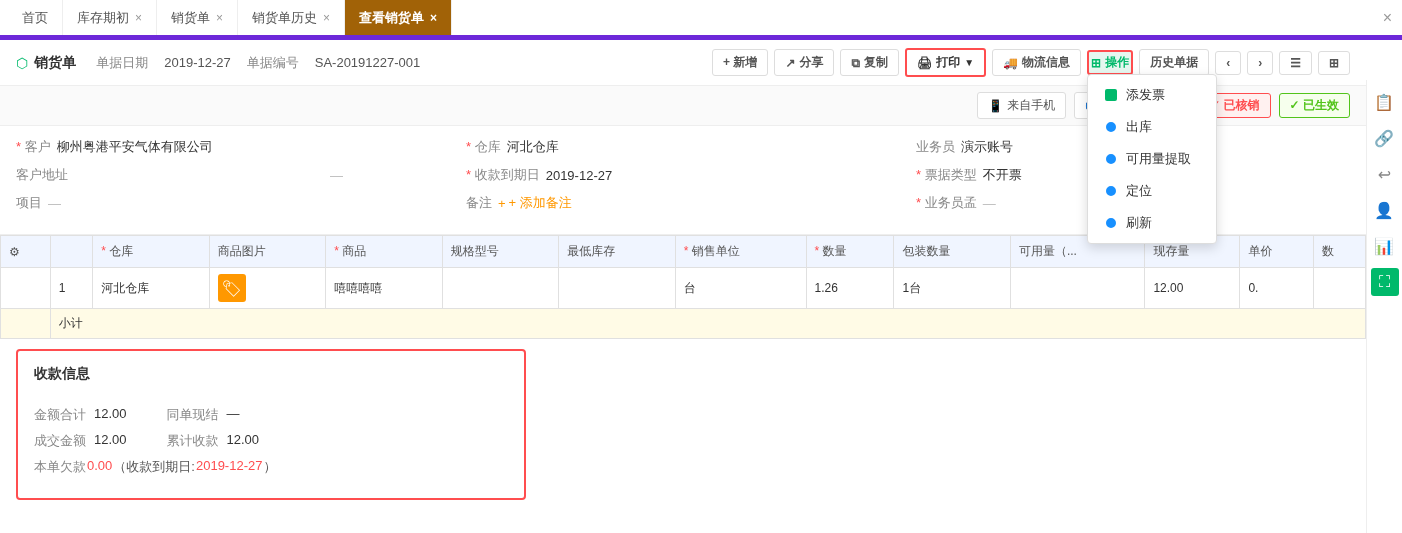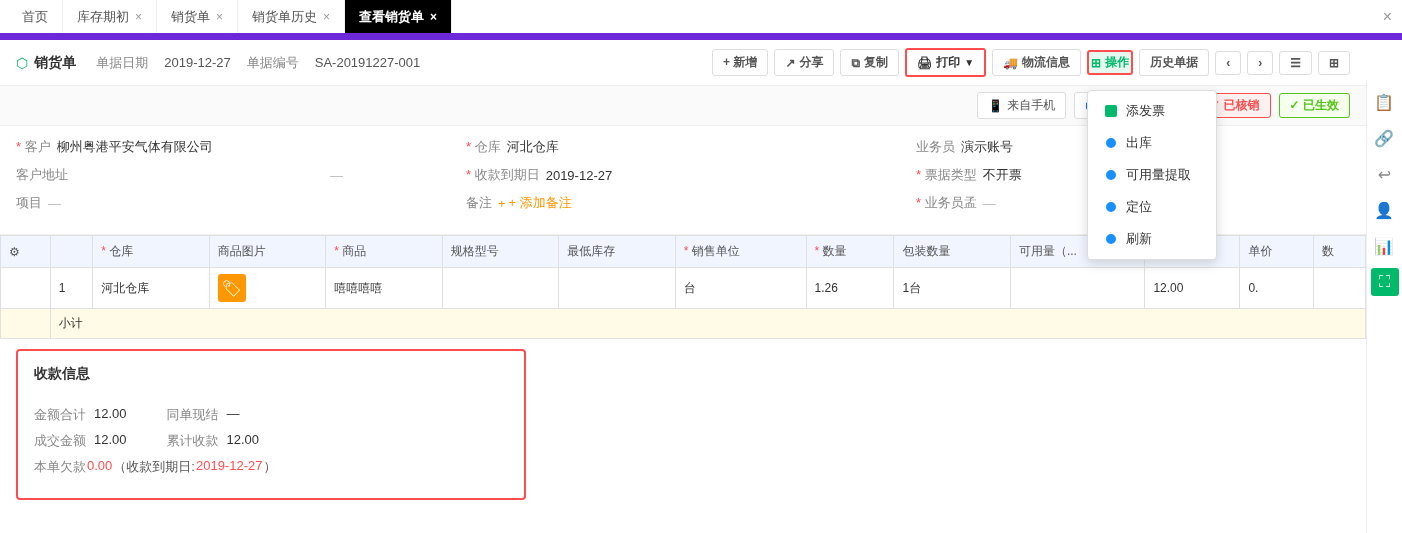--- a/index.html
+++ b/index.html
@@ -1,21 +1,21 @@
 <!DOCTYPE html>
 <html><head>
   <meta charset="utf-8">
   <style>
     * { box-sizing: border-box; margin: 0; padding: 0; }
     body { font-family: "Microsoft YaHei", "PingFang SC", Arial, sans-serif; font-size: 13px; background: #f0f2f5; color: #333; }
 
     
     .tab-bar {
       display: flex; align-items: center; background: #fff;
-      border-bottom: 7px solid #6d28d9; padding: 0 8px; height: 40px;
+      border-bottom: 5px solid #6d28d9; padding: 0 8px; height: 40px;
       position: relative;
     }
     .tab-item {
       display: flex; align-items: center; padding: 0 14px; height: 100%;
       cursor: pointer; font-size: 13px; color: #555; border-right: 1px solid #eee;
       white-space: nowrap;
     }
     .tab-item.active {
       background: #e6f7f0; color: #00b96b; font-weight: bold;
       border-bottom: 2px solid #00b96b;
@@ -179,21 +179,21 @@
       <span class="tab-close">×</span>
     </div>
     <div class="tab-item">
       <span>销货单</span>
       <span class="tab-close">×</span>
     </div>
     <div class="tab-item">
       <span>销货单历史</span>
       <span class="tab-close">×</span>
     </div>
-    <div class="tab-item active" style="background:#000000; color:#fff; border-bottom:none;">
+    <div class="tab-item active" style="background:#a16207; color:#fff; border-bottom:none;">
       <span>查看销货单</span>
       <span class="tab-close" style="color:#fff;">×</span>
     </div>
     <span class="tab-bar-close">×</span>
   </div>
 
   <div class="main-container" style="position:relative; padding-right:36px;">
 
     <div class="doc-header">
       <span class="doc-title-icon">⬡</span>
@@ -224,21 +224,21 @@
         <button class="toolbar-btn">
           <span>🚚</span>
           <span>物流信息</span>
         </button>
         <div style="position:relative; display:inline-block;">
           <button class="toolbar-btn active-btn op-highlight" style="border:2px solid #ff4d4f;">
             <span>⊞</span>
             <span>操作</span>
           </button>
 
-          <div class="dropdown-menu" style="top:40px; left:0; min-width:130px;">
+          <div class="dropdown-menu" style="top:24px; left:0; min-width:130px;">
             <div class="dropdown-item">
               <span class="dropdown-icon">
                   <span class="icon-square"></span>
                 </span>
               <span>添发票</span>
             </div>
             <div class="dropdown-item">
               <span class="dropdown-icon">
                   <span class="icon-circle"></span>
                 </span>

